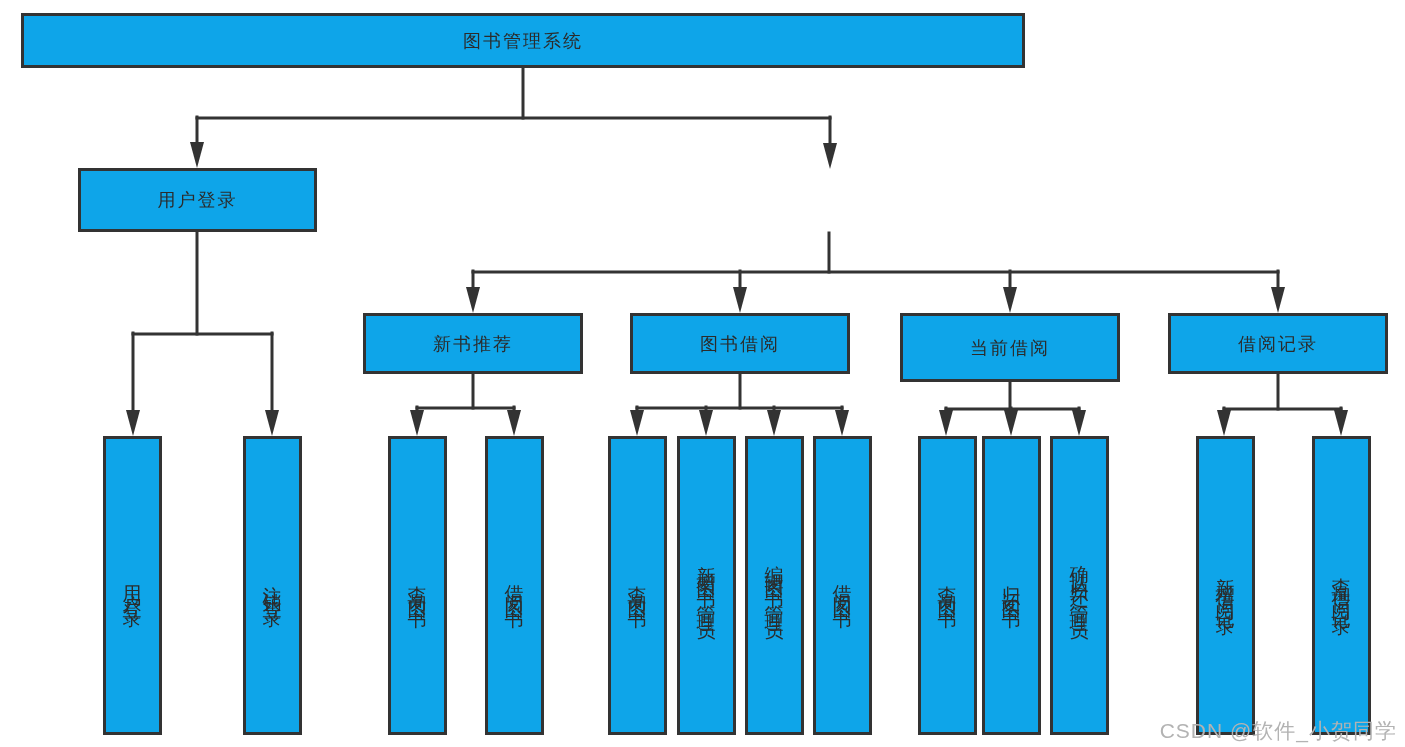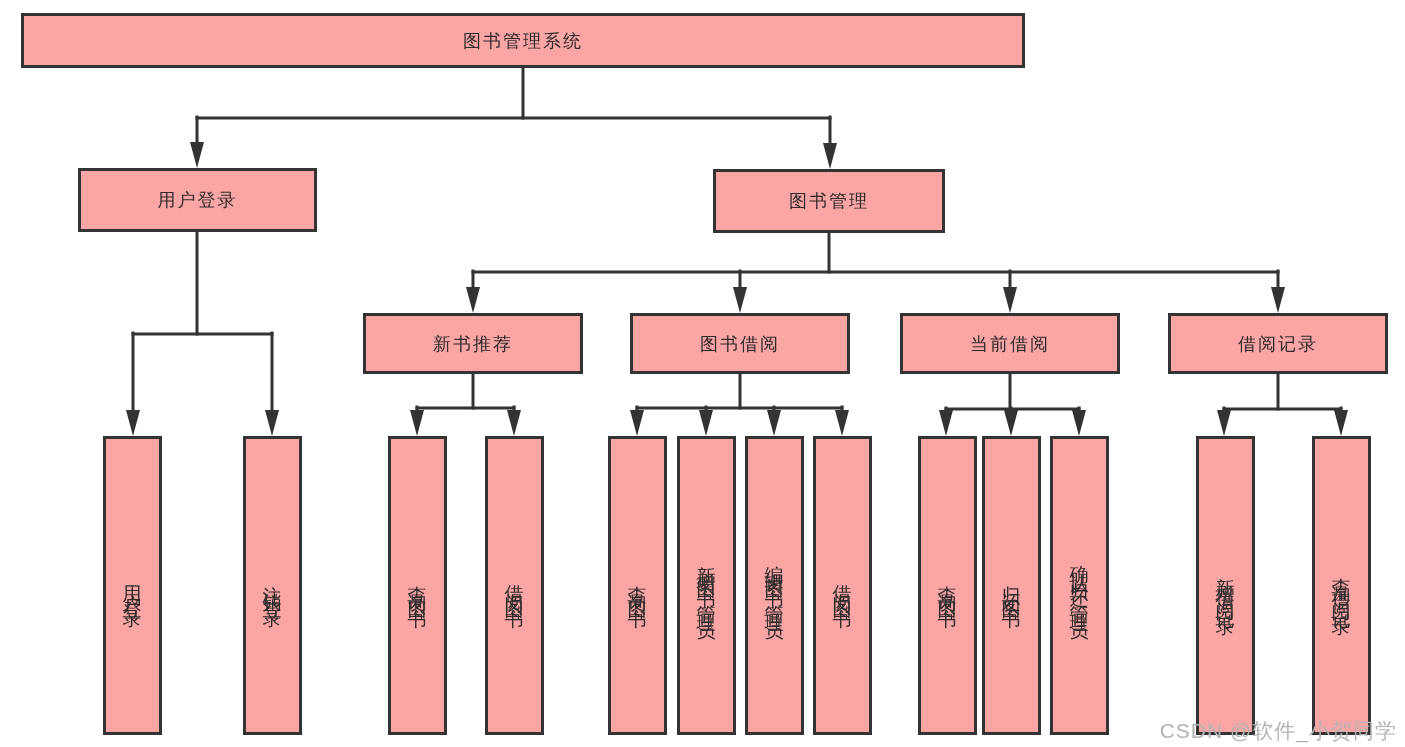--- a/index.html
+++ b/index.html
@@ -14,21 +14,21 @@
   }
   .wires {
     position: absolute;
     left: 0; top: 0;
     width: 1405px; height: 747px;
     z-index: 1;
   }
   .box {
     position: absolute;
     box-sizing: border-box;
-    background: #fca5a5;
+    background: #0ea5e9;
     border: 3px solid #333333;
     display: flex;
     align-items: center;
     justify-content: center;
     z-index: 2;
   }
   .box.h span {
     font-size: 18px;
     letter-spacing: 2px;
     white-space: nowrap;
@@ -130,31 +130,28 @@
     </g>
   </svg>
 
   <div class="box h" style="left:21px; top:13px; width:1004px; height:55px">
     <span>图书管理系统</span>
   </div>
 
   <div class="box h" style="left:78px; top:168px; width:239px; height:64px">
     <span>用户登录</span>
   </div>
-  <div class="box h" style="left:713px; top:169px; width:232px; height:64px">
-    <span>图书管理</span>
-  </div>
 
   <div class="box h" style="left:630px; top:313px; width:220px; height:61px">
     <span>图书借阅</span>
   </div>
   <div class="box h" style="left:363px; top:313px; width:220px; height:61px">
     <span>新书推荐</span>
   </div>
-  <div class="box h" style="left:900px; top:313px; width:220px; height:61px">
+  <div class="box h" style="left:900px; top:313px; width:220px; height:69px">
     <span>当前借阅</span>
   </div>
   <div class="box h" style="left:1168px; top:313px; width:220px; height:61px">
     <span>借阅记录</span>
   </div>
 
   <div class="box v" style="left:103px">
     <span>用户登录</span>
   </div>
   <div class="box v" style="left:243px">

